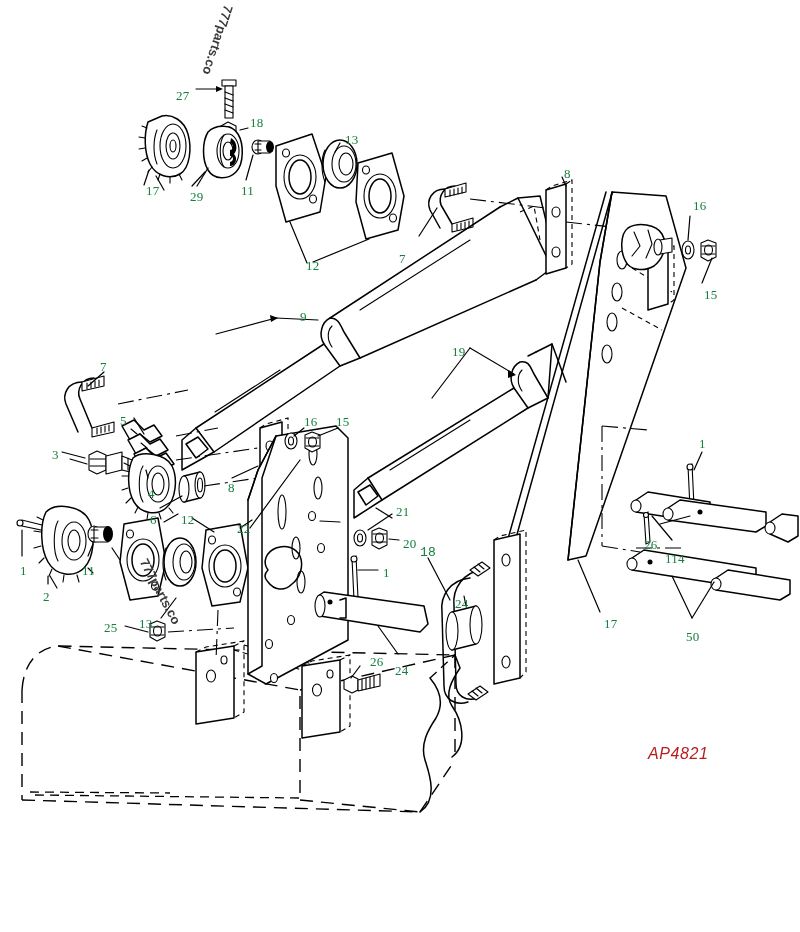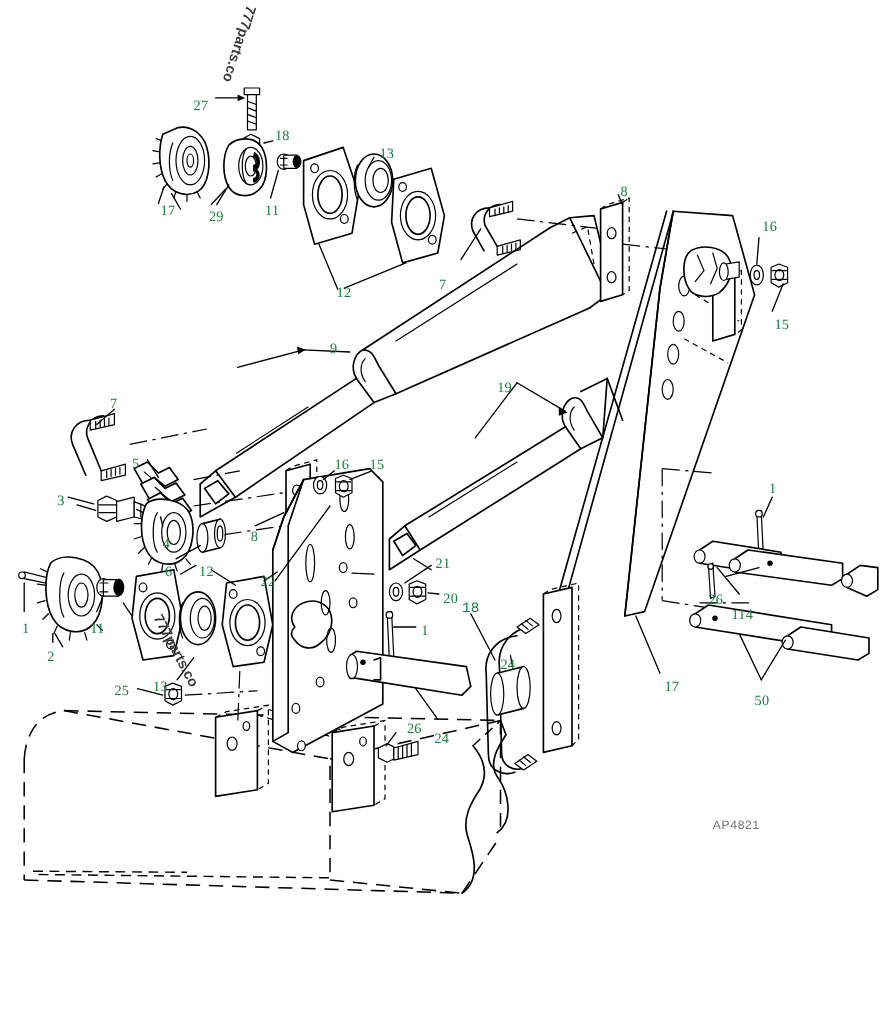--- a/index.html
+++ b/index.html
@@ -1,21 +1,21 @@
 <!DOCTYPE html>
 <html><head>
 <meta charset="utf-8">
 <style>
   html,body{margin:0;padding:0;background:#ffffff;}
   body{width:800px;height:932px;overflow:hidden;font-family:"Liberation Serif",serif;}
   #sheet{position:relative;width:800px;height:932px;background:#fff;}
   #art{position:absolute;left:0;top:0;width:800px;height:932px;}
   .callout{position:absolute;font-family:"Liberation Serif",serif;font-size:13px;color:#15803d;
            line-height:1;white-space:nowrap;letter-spacing:.2px;}
-  .figid{position:absolute;font-family:"Liberation Sans",sans-serif;font-size:11px;color:#737373;letter-spacing:.6px;}
+  .figid{position:absolute;font-family:"Liberation Sans",sans-serif;font-size:16px;color:#b91c1c;letter-spacing:.6px;font-style:italic;}
   .wm{position:absolute;font-family:"Liberation Sans",sans-serif;font-size:13px;color:#3a3a3a;
       white-space:nowrap;font-weight:600;}
   #wm1{left:236px;top:8px;transform:rotate(108deg);transform-origin:0 0;}
   #wm2{left:150px;top:556px;transform:rotate(62deg);transform-origin:0 0;}
 </style>
 </head>
 <body>
 
 <div id="sheet">
 

